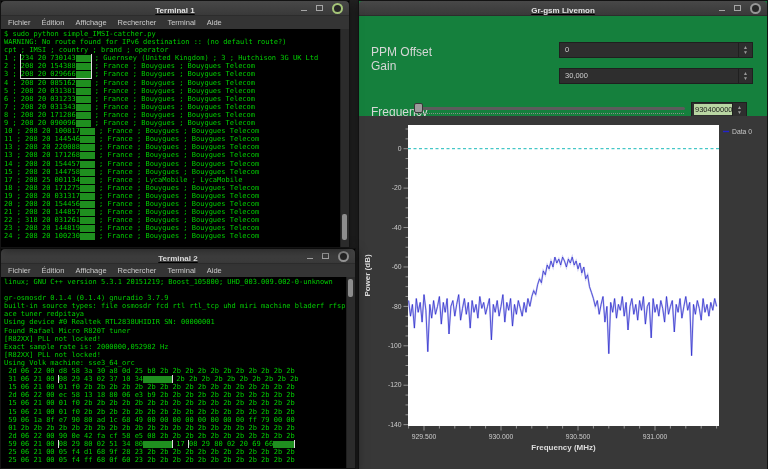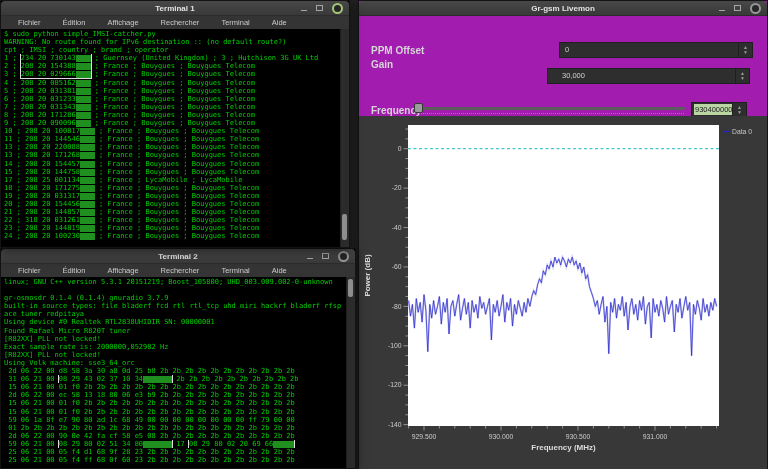--- a/index.html
+++ b/index.html
@@ -2,49 +2,49 @@
 <html><head>
 <meta charset="utf-8">
 <style>
   html,body{margin:0;padding:0;background:#1e1e1e;}
   #desktop{position:relative;width:768px;height:469px;background:#232323;overflow:hidden;
            font-family:"Liberation Sans",sans-serif;}
   .window{position:absolute;border:1px solid #131313;box-shadow:0 3px 10px rgba(0,0,0,.55);
           box-sizing:border-box;background:#000;}
   #t1{left:0;top:0;width:350px;height:248px;z-index:3;}
   #t2{left:0;top:248px;width:356px;height:221px;z-index:2;}
-  #lm{left:358px;top:0;width:410px;height:469px;background:#a21caf;z-index:1;}
+  #lm{left:358px;top:0;width:410px;height:469px;background:#15803d;z-index:1;}
 
   .titlebar{height:14px;background:linear-gradient(#484848,#393939);position:relative;
-            display:flex;align-items:center;justify-content:center;border-radius:4px 4px 0 0;
-            border-bottom:1px solid #2c2c2c;cursor:default;}
+            display:flex;align-items:flex-end;justify-content:center;border-radius:4px 4px 0 0;
+            border-bottom:1px solid #2c2c2c;cursor:default;text-decoration:underline;}
   .title{font-size:8px;font-weight:bold;color:#e3e3e3;}
   .winbtns{position:absolute;right:6px;top:0;height:14px;display:flex;align-items:center;gap:9px;}
   .wbtn{display:inline-block;color:#a6a6a6;font-size:8px;line-height:8px;}
   .wbtn.min{width:6px;border-bottom:1px solid #a6a6a6;height:4px;}
   .wbtn.max{width:5px;height:4px;border:1px solid #a6a6a6;}
   .wbtn.close{width:7px;height:7px;border-radius:50%;border:2px solid #969696;background:#262626;}
   .wbtn.close.green{border-color:#a5c578;}
 
   .menubar{height:13px;background:#343434;border-bottom:1px solid #262626;
-           display:flex;align-items:center;gap:22px;padding-left:17px;}
+           display:flex;align-items:center;gap:11px;padding-left:7px;}
   .menubar .mitem{font-size:7.5px;color:#cacaca;cursor:pointer;}
 
   .termbody{position:absolute;left:0;right:0;top:28px;bottom:0;background:#000;overflow:hidden;}
   .termlines{position:absolute;left:3px;top:1px;right:10px;bottom:0;
              font-family:"DejaVu Sans Mono",monospace;font-size:7px;line-height:8.1px;color:#00cf00;}
   .term-line{white-space:pre;height:8.1px;overflow:hidden;}
   .redact{display:inline-block;background:#1f8f1f;height:7px;vertical-align:text-bottom;}
   .boxseg{outline:1px solid #dcdcdc;}
 
   .scrollbar{position:absolute;right:0;top:0;bottom:0;width:8px;background:#2b2b2b;border-left:1px solid #1f1f1f;}
   .thumb{position:absolute;left:1px;width:5px;background:#8d8d8d;border-radius:2px;}
 
   .controls{position:absolute;left:0;top:14px;width:100%;height:101px;}
-  .ctl-label{position:absolute;font-size:10px;color:#d6d6d6;font-weight:bold;}
+  .ctl-label{position:absolute;font-size:12px;color:#d6d6d6;}
   .spin{position:absolute;background:#2e2e2e;border:1px solid #1f1f1f;height:14px;display:flex;box-sizing:content-box;}
   .spin .val{flex:1;font-size:7.5px;color:#cfcfcf;line-height:14px;padding-left:5px;overflow:hidden;}
   .spin .val .sel{background:#b9d6a3;color:#1b1b1b;padding:1px 1px;}
   .spin .arrows{width:13px;border-left:1px solid #1f1f1f;display:flex;flex-direction:column;
                 align-items:center;justify-content:center;color:#9a9a9a;font-size:5px;line-height:5px;}
   .slider{position:absolute;left:55px;top:86px;width:271px;height:16px;}
   .groove{position:absolute;left:0;right:0;top:6px;height:3px;background:#5c5c5c;border-radius:2px;}
   .handle{position:absolute;left:0;top:2px;width:9px;height:10px;background:#9c9c9c;
           border:1px solid #383838;border-radius:2px;box-sizing:border-box;}
   .ticks{position:absolute;left:1px;right:1px;top:12px;height:0;border-bottom:1px dotted #8a8a8a;}
@@ -123,21 +123,21 @@
         <span class="mitem">Affichage</span>
         <span class="mitem">Rechercher</span>
         <span class="mitem">Terminal</span>
         <span class="mitem">Aide</span>
       </nav>
     <div class="termbody">
       <div class="termlines">
           <div class="term-line"><span>linux; GNU C++ version 5.3.1 20151219; Boost_105800; UHD_003.009.002-0-unknown</span></div>
           <div class="term-line"><span></span></div>
           <div class="term-line"><span>gr-osmosdr 0.1.4 (0.1.4) gnuradio 3.7.9</span></div>
-          <div class="term-line"><span>built-in source types: file bladerf fcd rtl rtl_tcp uhd miri hackrf bladerf rfsp</span></div>
+          <div class="term-line"><span>built-in source types: file osmosdr fcd rtl rtl_tcp uhd miri machine bladerf rfsp</span></div>
           <div class="term-line"><span>ace tuner redpitaya</span></div>
           <div class="term-line"><span>Using device #0 Realtek RTL2838UHIDIR SN: 00000001</span></div>
           <div class="term-line"><span>Found Rafael Micro R820T tuner</span></div>
           <div class="term-line"><span>[R82XX] PLL not locked!</span></div>
           <div class="term-line"><span>Exact sample rate is: 2000000,052982 Hz</span></div>
           <div class="term-line"><span>[R82XX] PLL not locked!</span></div>
           <div class="term-line"><span>Using Volk machine: sse3_64_orc</span></div>
           <div class="term-line"><span> 2d 06 22 00 d8 58 3a 30 a8 0d 25 b8 2b 2b 2b 2b 2b 2b 2b 2b 2b 2b 2b</span></div>
           <div class="term-line"><span> 31 06 21 00 </span><span class="boxseg"><span>08 29 43 02 37 10 34</span><span class="redact" style="width: 29px;"></span></span><span> 2b 2b 2b 2b 2b 2b 2b 2b 2b 2b</span></div>
           <div class="term-line"><span> 15 06 21 00 01 f0 2b 2b 2b 2b 2b 2b 2b 2b 2b 2b 2b 2b 2b 2b 2b 2b 2b</span></div>
@@ -171,21 +171,21 @@
       <span class="ctl-label" style="left:12px;top:30px;">PPM Offset</span>
       <div class="spin" style="left:200px;top:27px;width:192px;">
         <span class="val">0</span>
         <span class="arrows">
             <span>▲</span>
             <span>▼</span>
           </span>
       </div>
 
       <span class="ctl-label" style="left:12px;top:44px;">Gain</span>
-      <div class="spin" style="left:188px;top:53px;width:192px;padding-left:9px;">
+      <div class="spin" style="left:200px;top:53px;width:192px;">
         <span class="val">30,000</span>
         <span class="arrows">
             <span>▲</span>
             <span>▼</span>
           </span>
       </div>
 
       <span class="ctl-label" style="left:12px;top:90px;">Frequency</span>
       <div class="slider">
         <div class="groove"></div>

